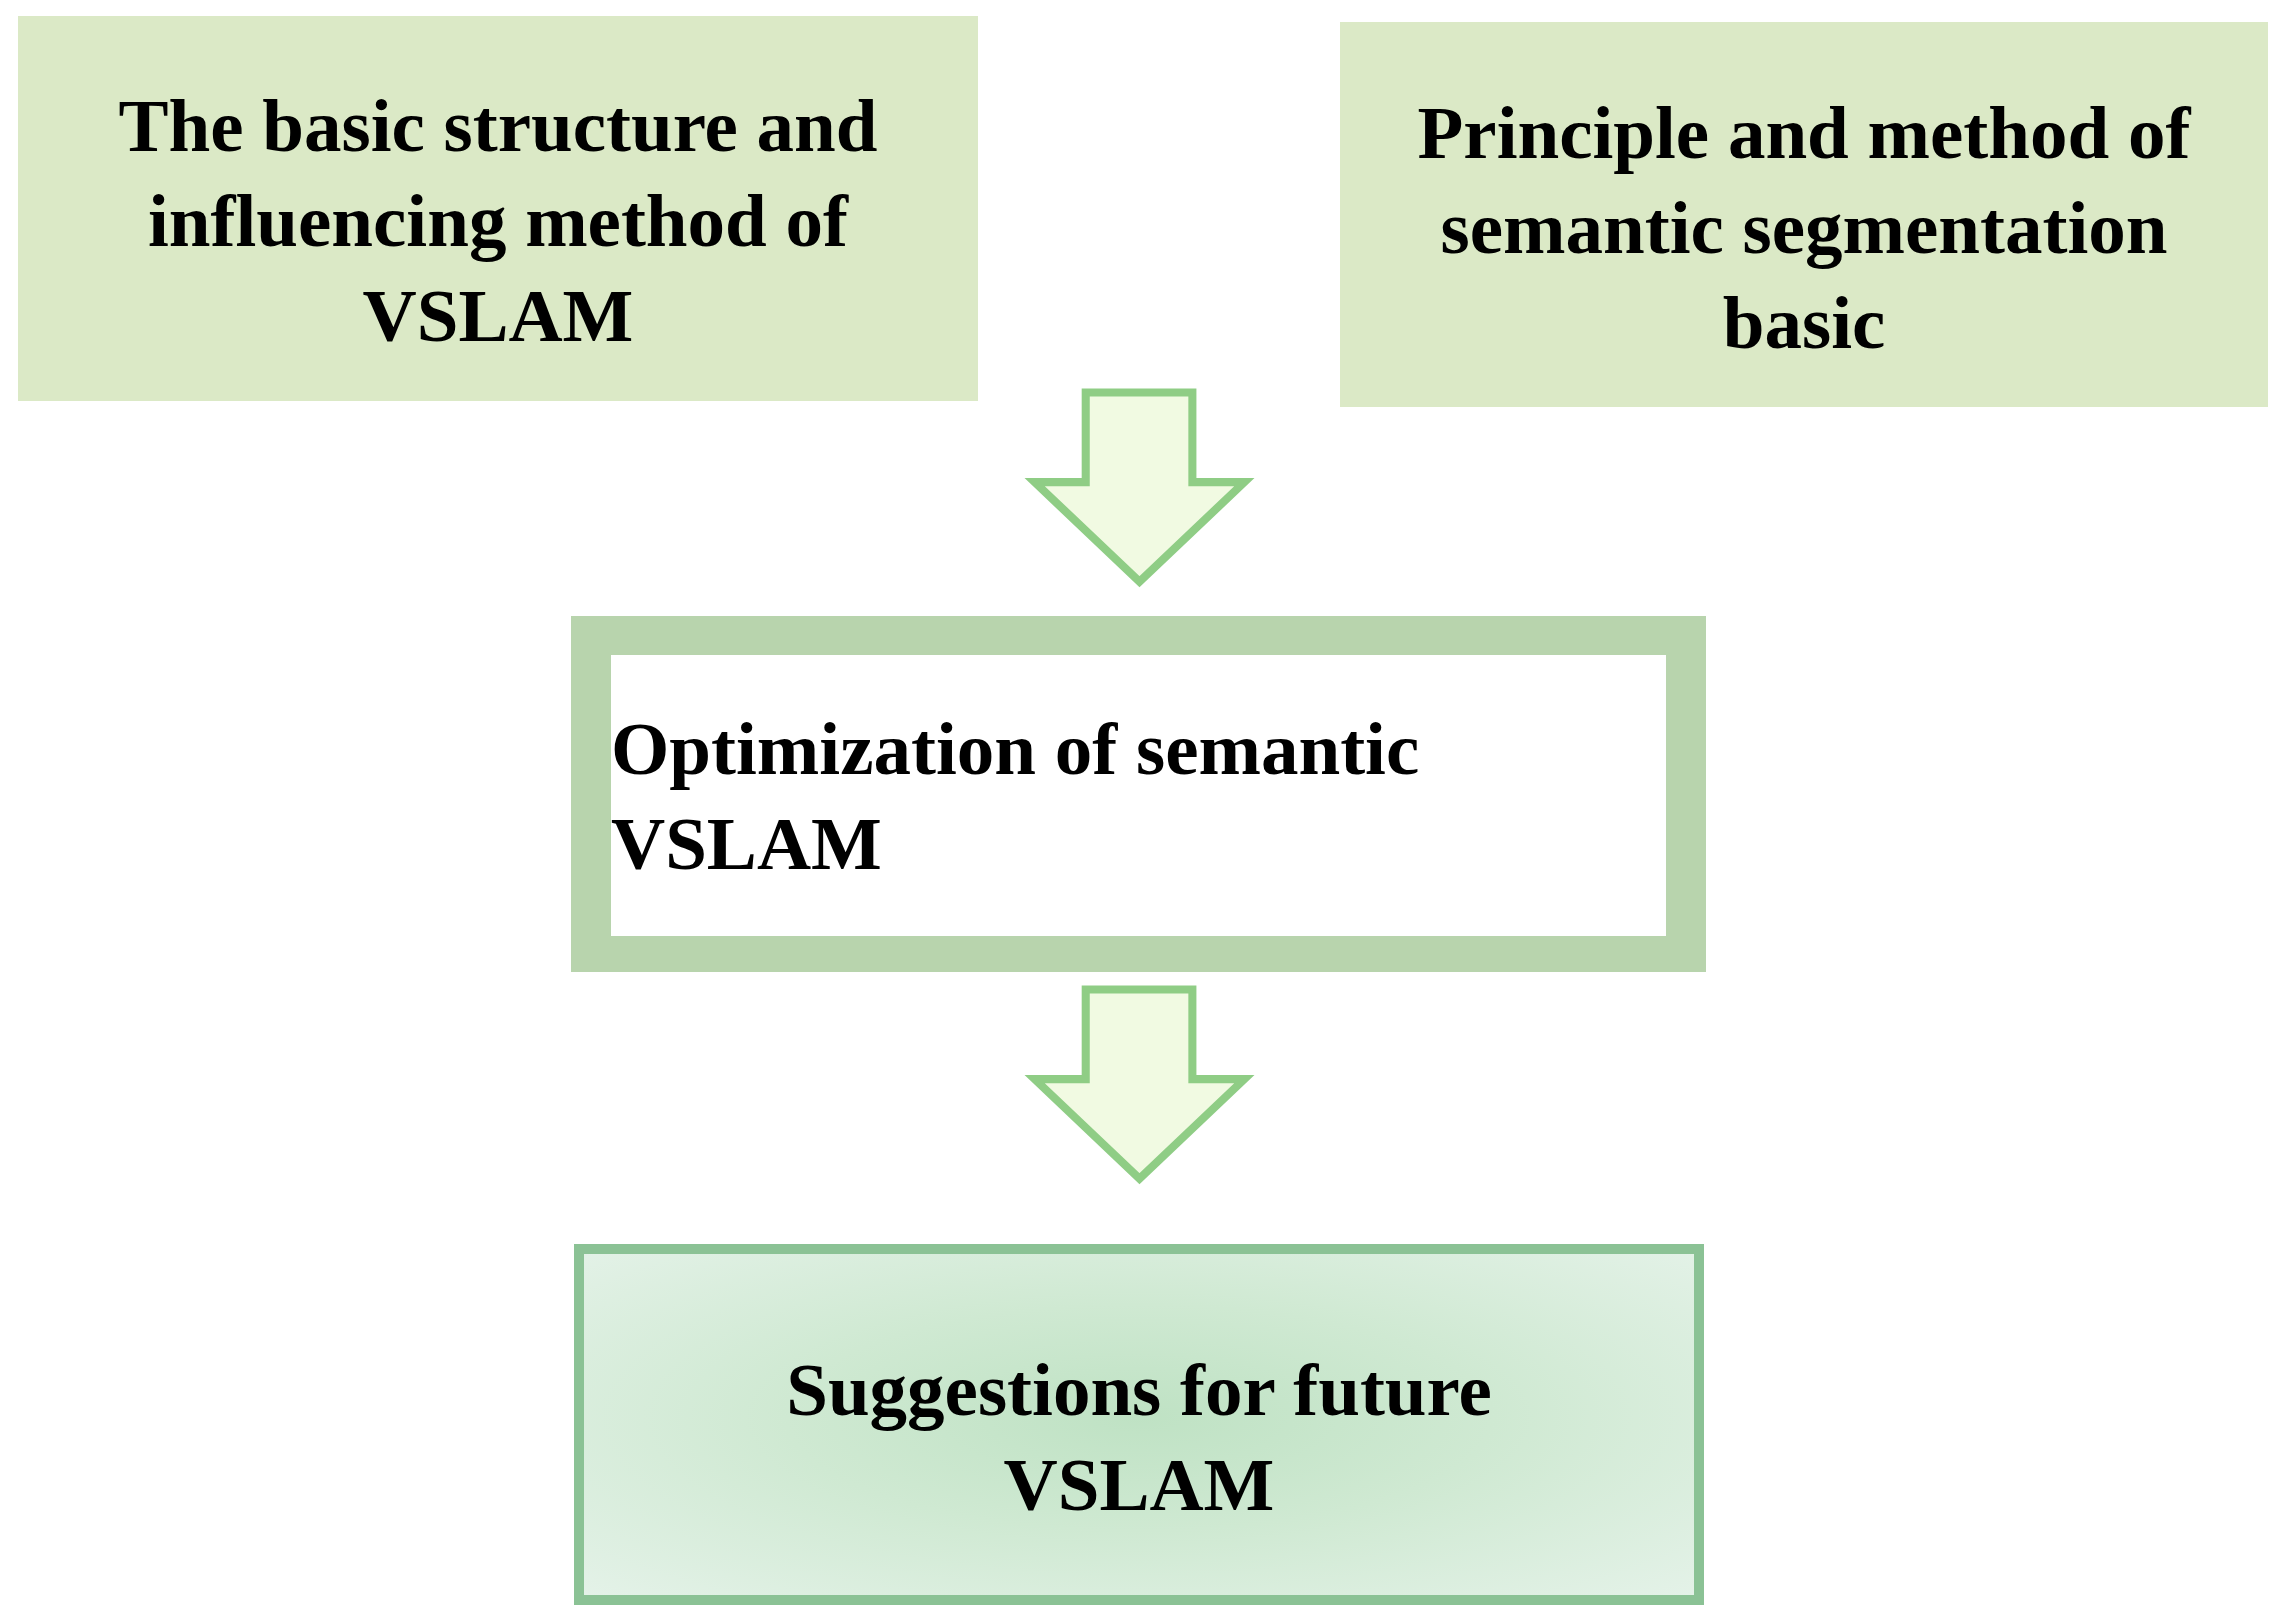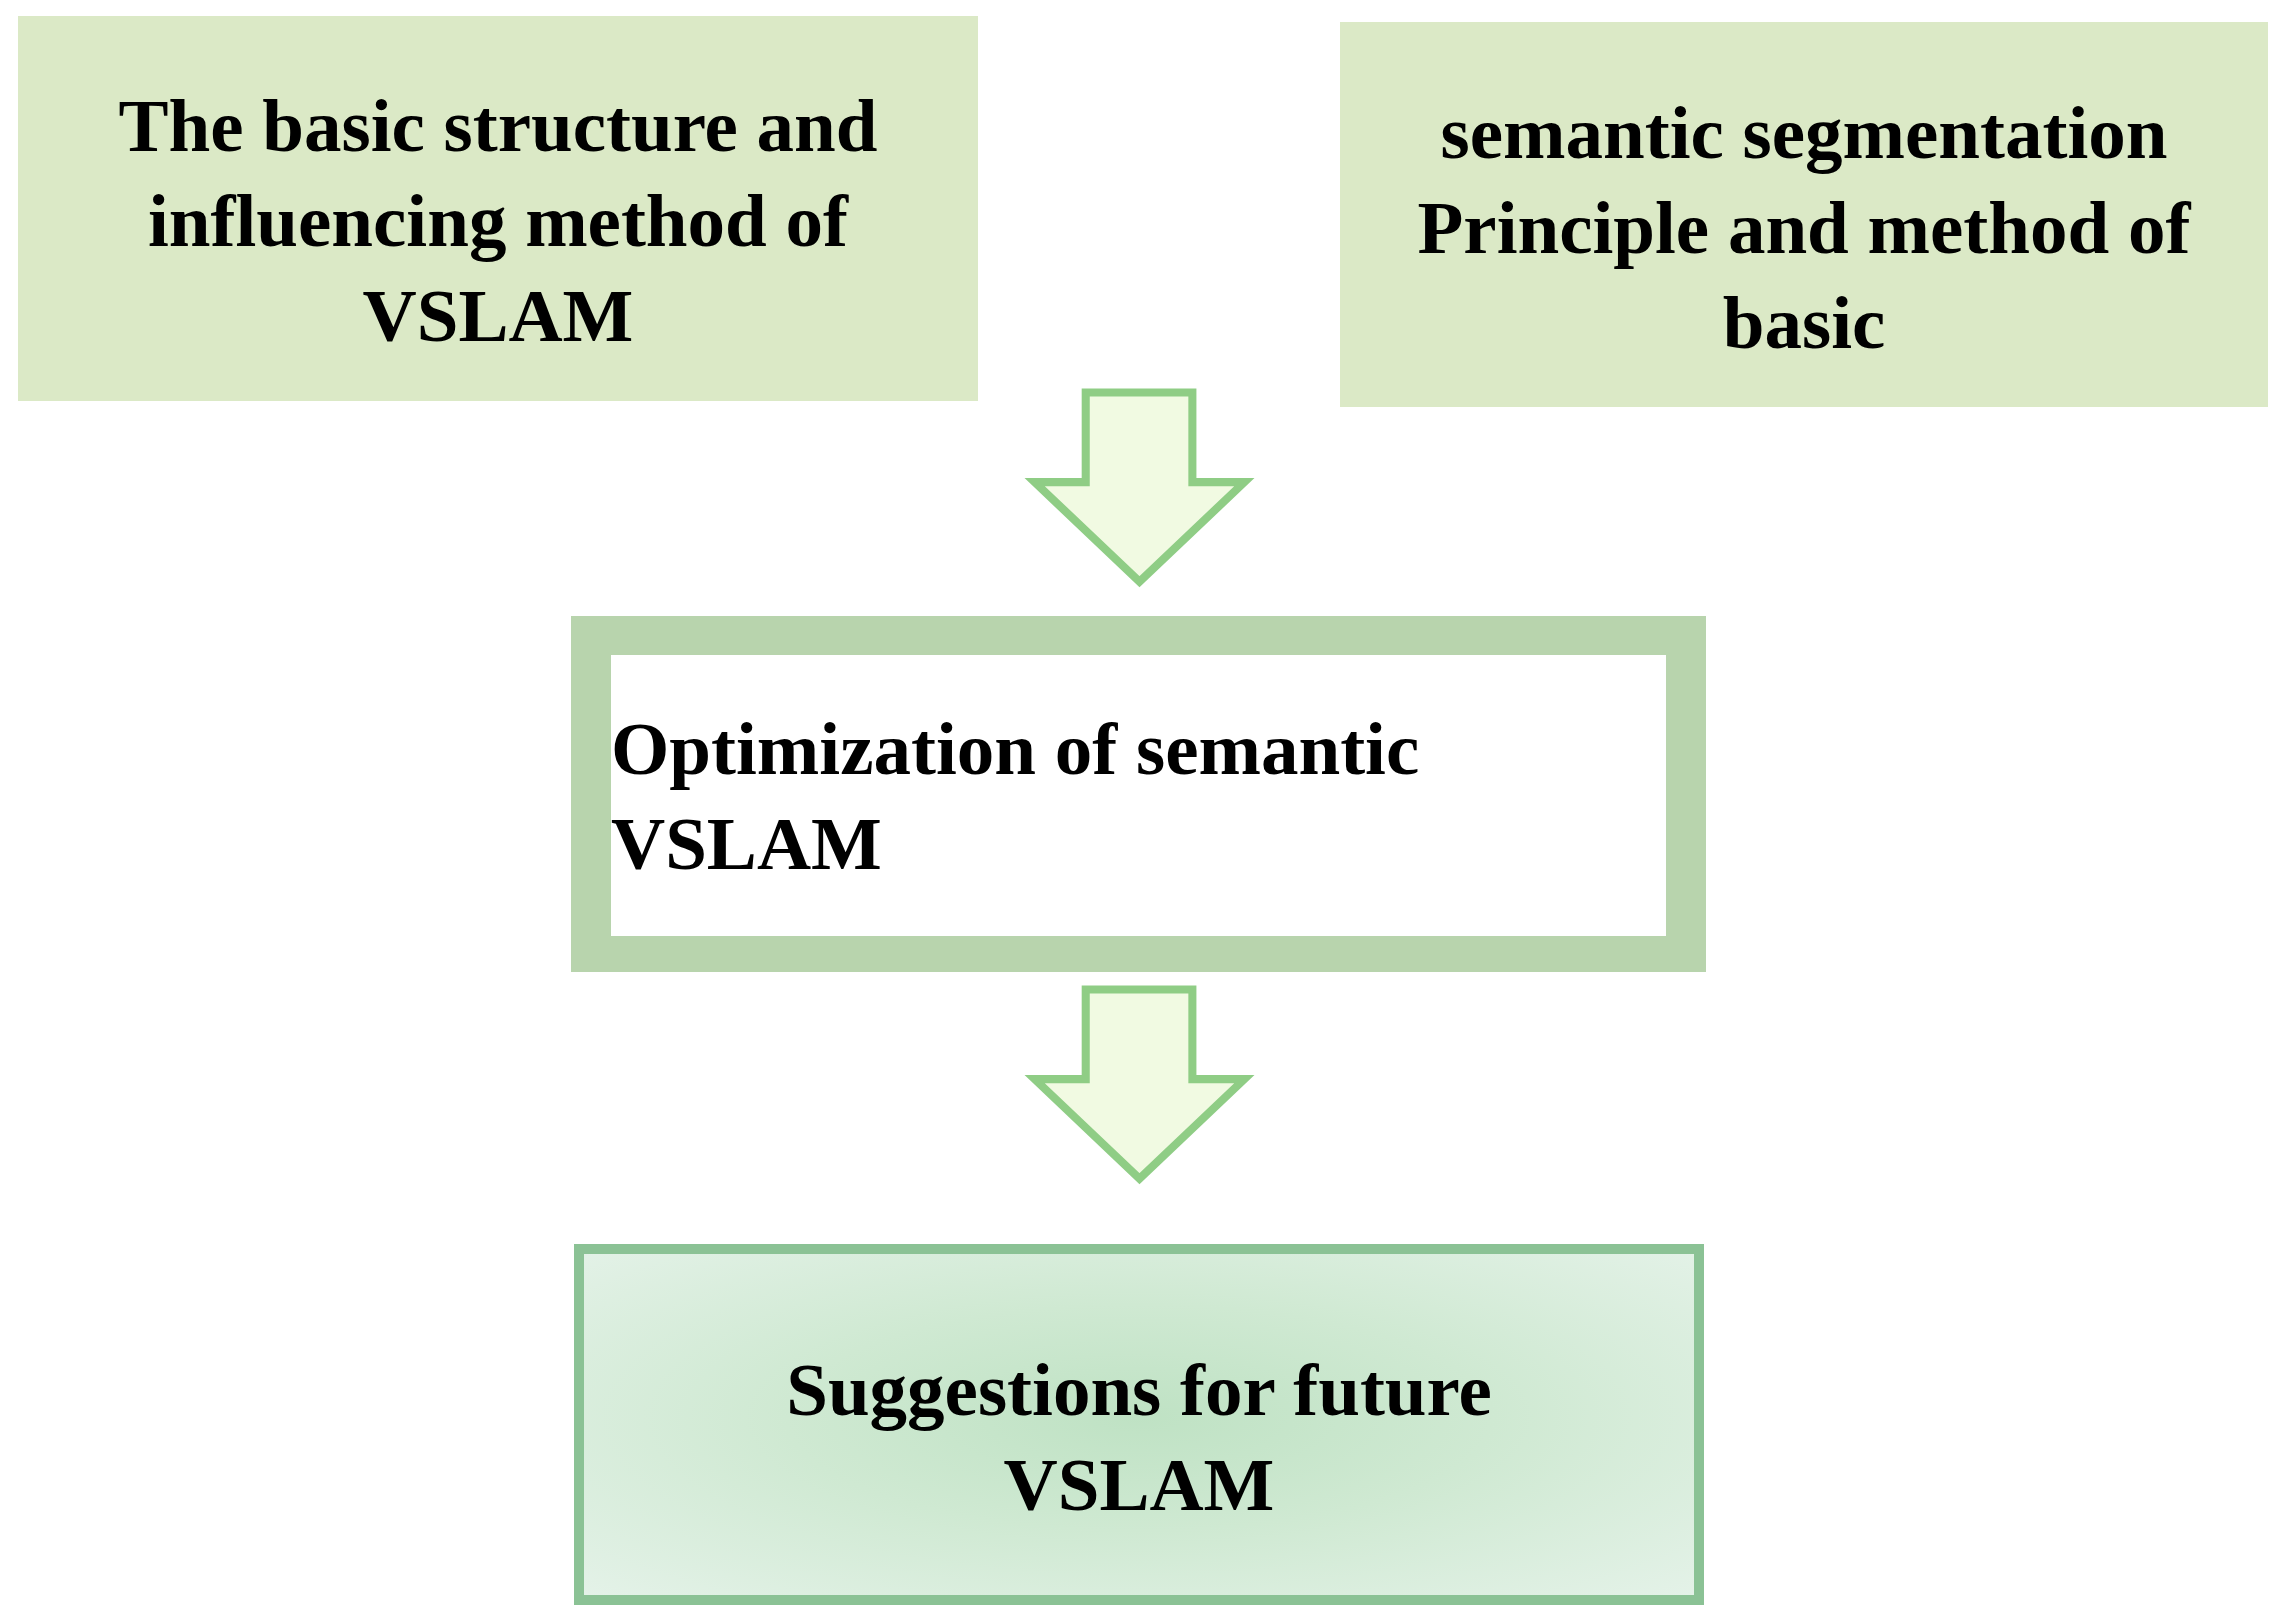--- a/index.html
+++ b/index.html
@@ -83,22 +83,22 @@
 
 <div class="canvas">
 
   <div class="box box-a">
     <div class="line">The basic structure and</div>
     <div class="line">influencing method of</div>
     <div class="line">VSLAM</div>
   </div>
 
   <div class="box box-b">
+    <div class="line">Principle and method of</div>
     <div class="line">semantic segmentation</div>
-    <div class="line">Principle and method of</div>
     <div class="line">basic</div>
   </div>
 
   <svg class="arrow arrow-1" width="219" height="199" viewBox="0 0 244 222" aria-hidden="true">
     <polygon points="62,5 181,5 181,105 239,105 122,216 5,105 62,105"></polygon>
   </svg>
 
   <div class="box frame-c">
     <div class="inner">
       <div class="line">Optimization of semantic</div>

